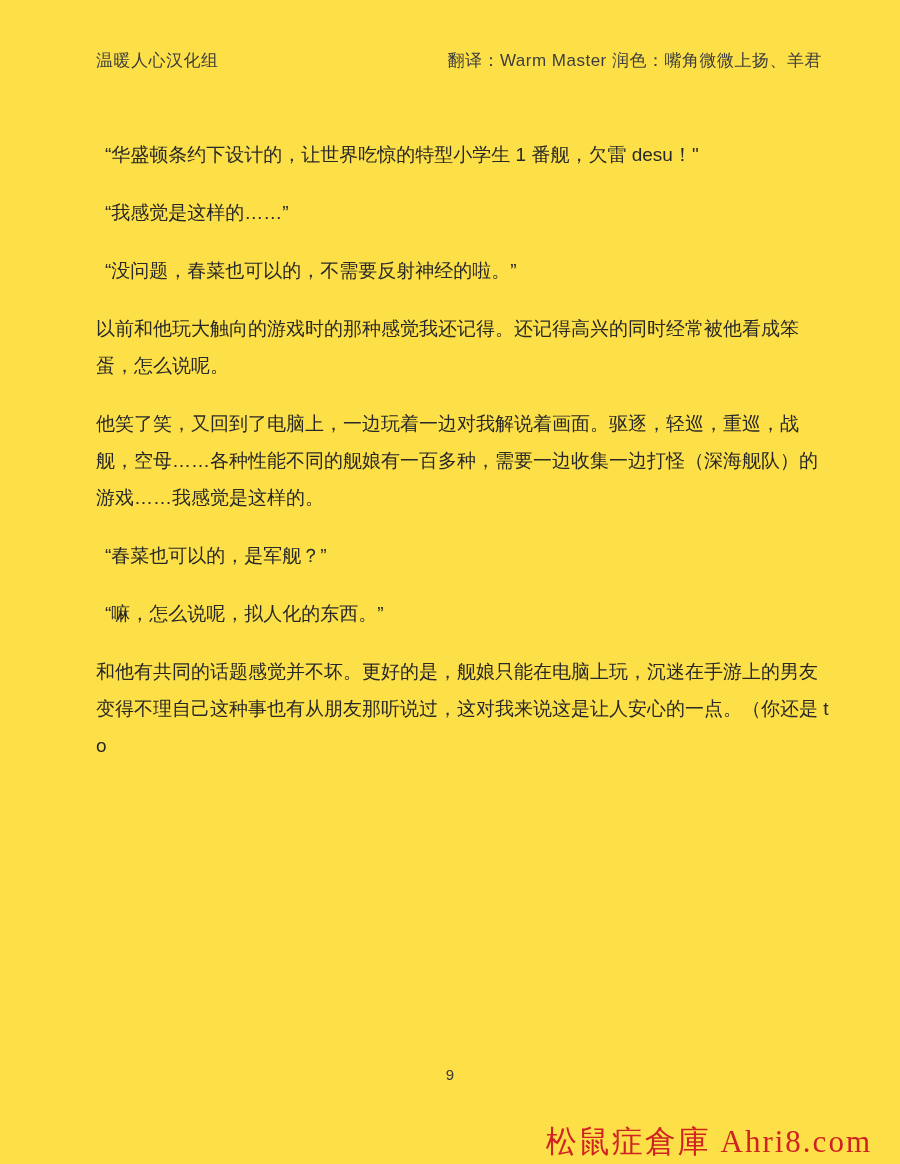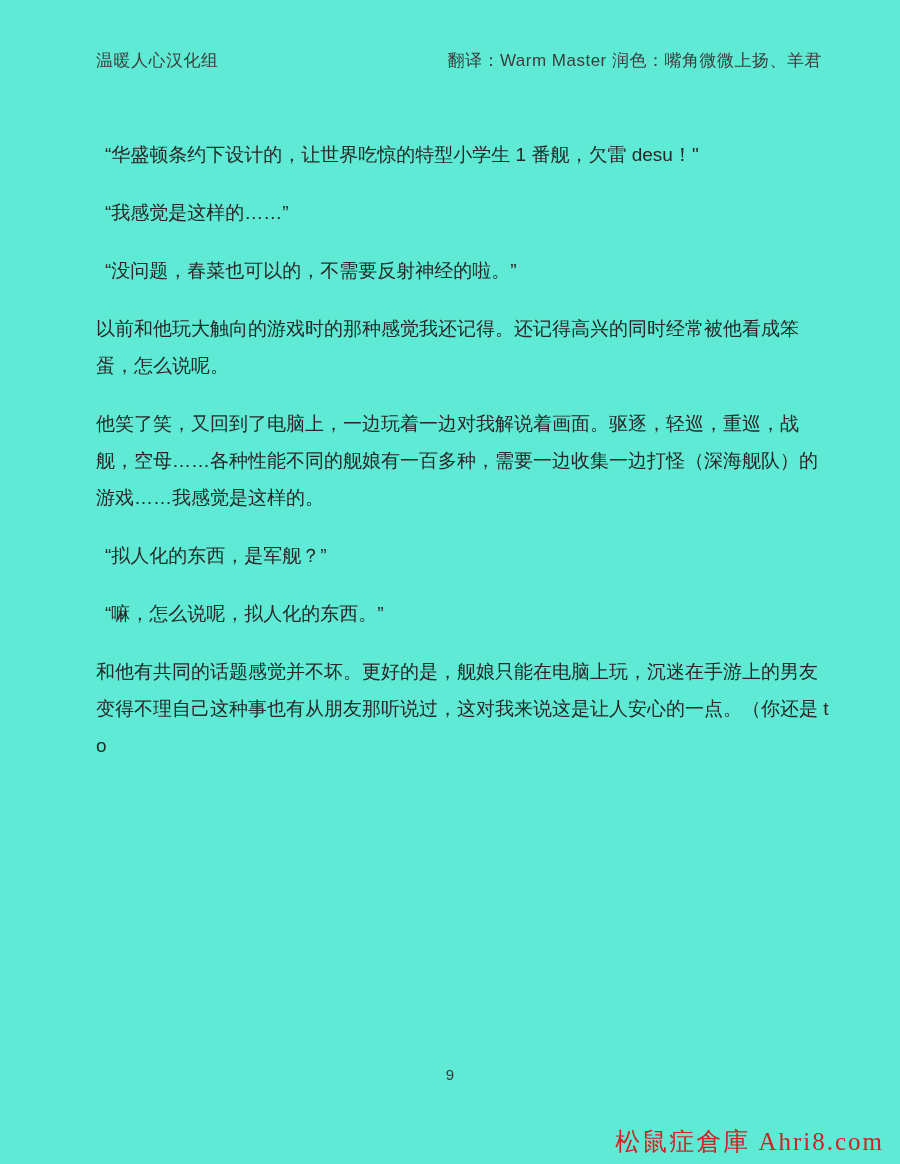--- a/index.html
+++ b/index.html
@@ -4,21 +4,21 @@
 <style>
   html, body {
     margin: 0;
     padding: 0;
     background: #ffffff;
   }
   .page {
     position: relative;
     width: 900px;
     height: 1164px;
-    background: #5eead4;
+    background: #fde047;
     overflow: hidden;
     font-family: "Liberation Sans", "DejaVu Sans", sans-serif;
   }
   .page-header {
     position: absolute;
     top: 50px;
     left: 96px;
     width: 726px;
     display: flex;
     justify-content: space-between;
@@ -51,23 +51,23 @@
     top: 1066px;
     left: 0;
     width: 100%;
     text-align: center;
     font-size: 15px;
     color: #3a3a3a;
   }
   .watermark {
     position: absolute;
     top: 1127px;
-    right: 16px;
+    right: 28px;
     font-family: "Liberation Serif", "DejaVu Serif", serif;
-    font-size: 25px;
+    font-size: 31px;
     line-height: 30px;
     letter-spacing: 2px;
     white-space: nowrap;
   }
 </style>
 </head>
 <body>
 
 <div class="page">
 
@@ -75,21 +75,21 @@
     <span>温暖人心汉化组</span>
     <span>翻译：Warm Master 润色：嘴角微微上扬、羊君</span>
   </div>
 
   <div class="content">
       <p class="para dialogue">“华盛顿条约下设计的，让世界吃惊的特型小学生 1 番舰，欠雷 desu！"</p>
       <p class="para dialogue">“我感觉是这样的……”</p>
       <p class="para dialogue">“没问题，春菜也可以的，不需要反射神经的啦。”</p>
       <p class="para">以前和他玩大触向的游戏时的那种感觉我还记得。还记得高兴的同时经常被他看成笨蛋，怎么说呢。</p>
       <p class="para">他笑了笑，又回到了电脑上，一边玩着一边对我解说着画面。驱逐，轻巡，重巡，战舰，空母……各种性能不同的舰娘有一百多种，需要一边收集一边打怪（深海舰队）的游戏……我感觉是这样的。</p>
-      <p class="para dialogue">“拟人化的东西，是军舰？”</p>
+      <p class="para dialogue">“春菜也可以的，是军舰？”</p>
       <p class="para dialogue">“嘛，怎么说呢，拟人化的东西。”</p>
       <p class="para">和他有共同的话题感觉并不坏。更好的是，舰娘只能在电脑上玩，沉迷在手游上的男友变得不理自己这种事也有从朋友那听说过，这对我来说这是让人安心的一点。（你还是 t o</p>
     </div>
 
   <div class="page-number">9</div>
 
   <div class="watermark" style="color: rgb(207, 34, 34);">松鼠症倉庫 Ahri8.com</div>
 
 </div>
 

